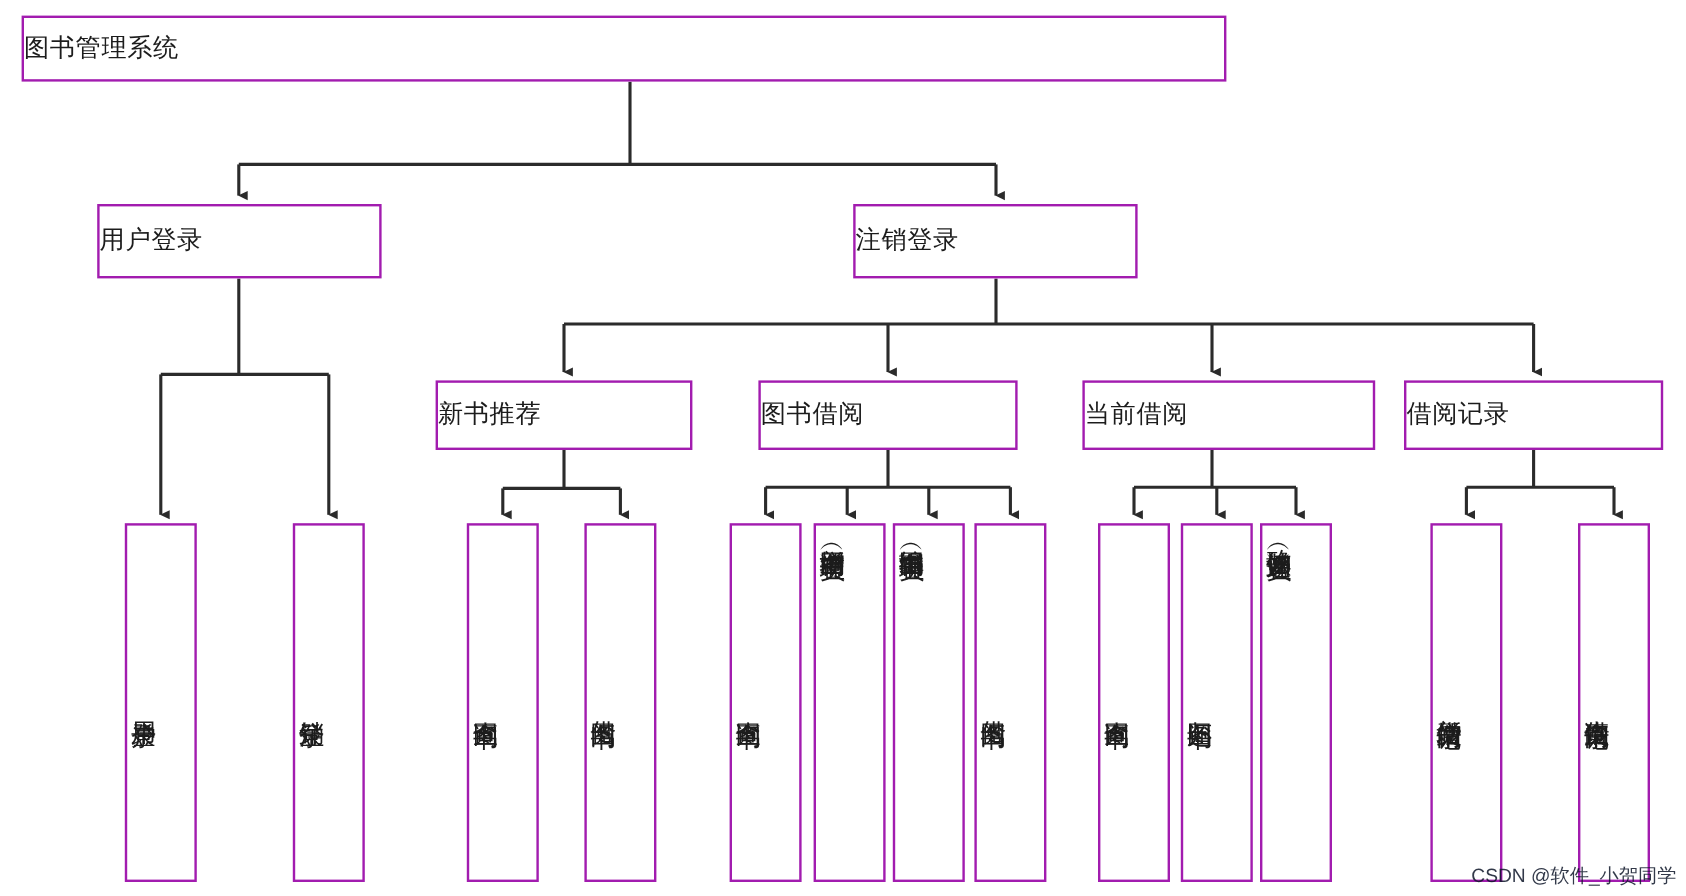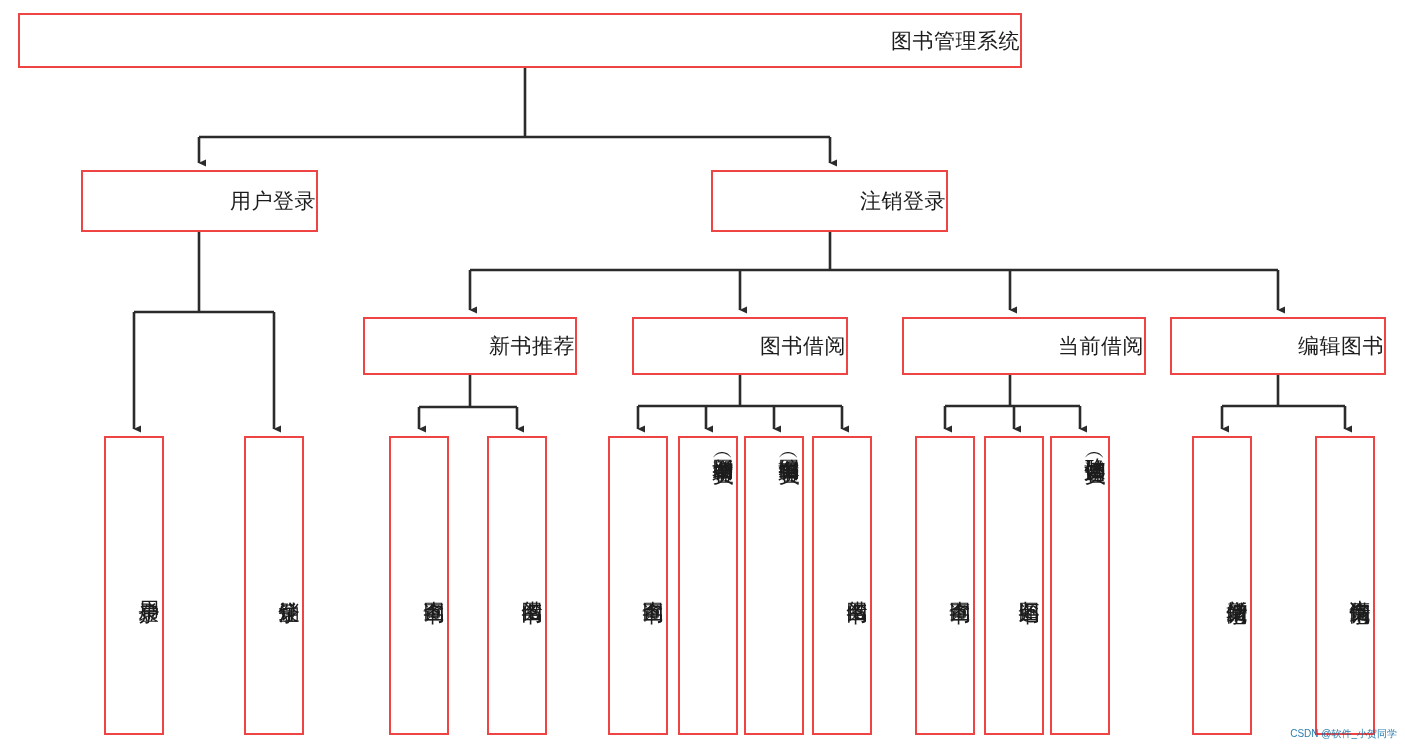--- a/index.html
+++ b/index.html
@@ -24,24 +24,24 @@
     left: 0;
     top: 0;
     width: 1405px;
     height: 747px;
     display: block;
   }
   .node-box {
     position: absolute;
     box-sizing: border-box;
     background: #ffffff;
-    border: 2px solid #ef4444;
+    border: 2px solid #a21caf;
     display: flex;
     align-items: center;
-    justify-content: flex-end;
+    justify-content: flex-start;
     overflow: hidden;
   }
   .node-label-h {
     font-size: 21px;
     line-height: 1.1;
     color: #1c1c1c;
     white-space: nowrap;
     letter-spacing: 0.5px;
   }
   .node-label-v {
@@ -57,22 +57,22 @@
   .leaf-box .node-label-v {
     margin-top: 0;
   }
   .leaf-top .node-label-v {
     align-self: flex-start;
   }
   .watermark {
     position: absolute;
     right: 8px;
     bottom: 6px;
-    font-size: 10px;
-    color: #0369a1;
+    font-size: 16px;
+    color: #0f172a;
     opacity: 0.85;
     white-space: nowrap;
     pointer-events: none;
     margin-left: 36px;
   }
 </style>
 </head>
 <body>
 
 <div id="diagram-root">
@@ -145,21 +145,21 @@
 
   <div class="node-box" style="left:363px; top:317px; width:214px; height:58px;">
     <span class="node-label-h">新书推荐</span>
   </div>
 
   <div class="node-box" style="left:902px; top:317px; width:244px; height:58px;">
     <span class="node-label-h">当前借阅</span>
   </div>
 
   <div class="node-box" style="left:1170px; top:317px; width:216px; height:58px;">
-    <span class="node-label-h">编辑图书</span>
+    <span class="node-label-h">借阅记录</span>
   </div>
 
   <div class="node-box leaf-box" style="left:104px; top:436px; width:60px; height:299px;">
     <span class="node-label-v">用户登录</span>
   </div>
 
   <div class="node-box leaf-box" style="left:244px; top:436px; width:60px; height:299px;">
     <span class="node-label-v">注销登录</span>
   </div>
 

